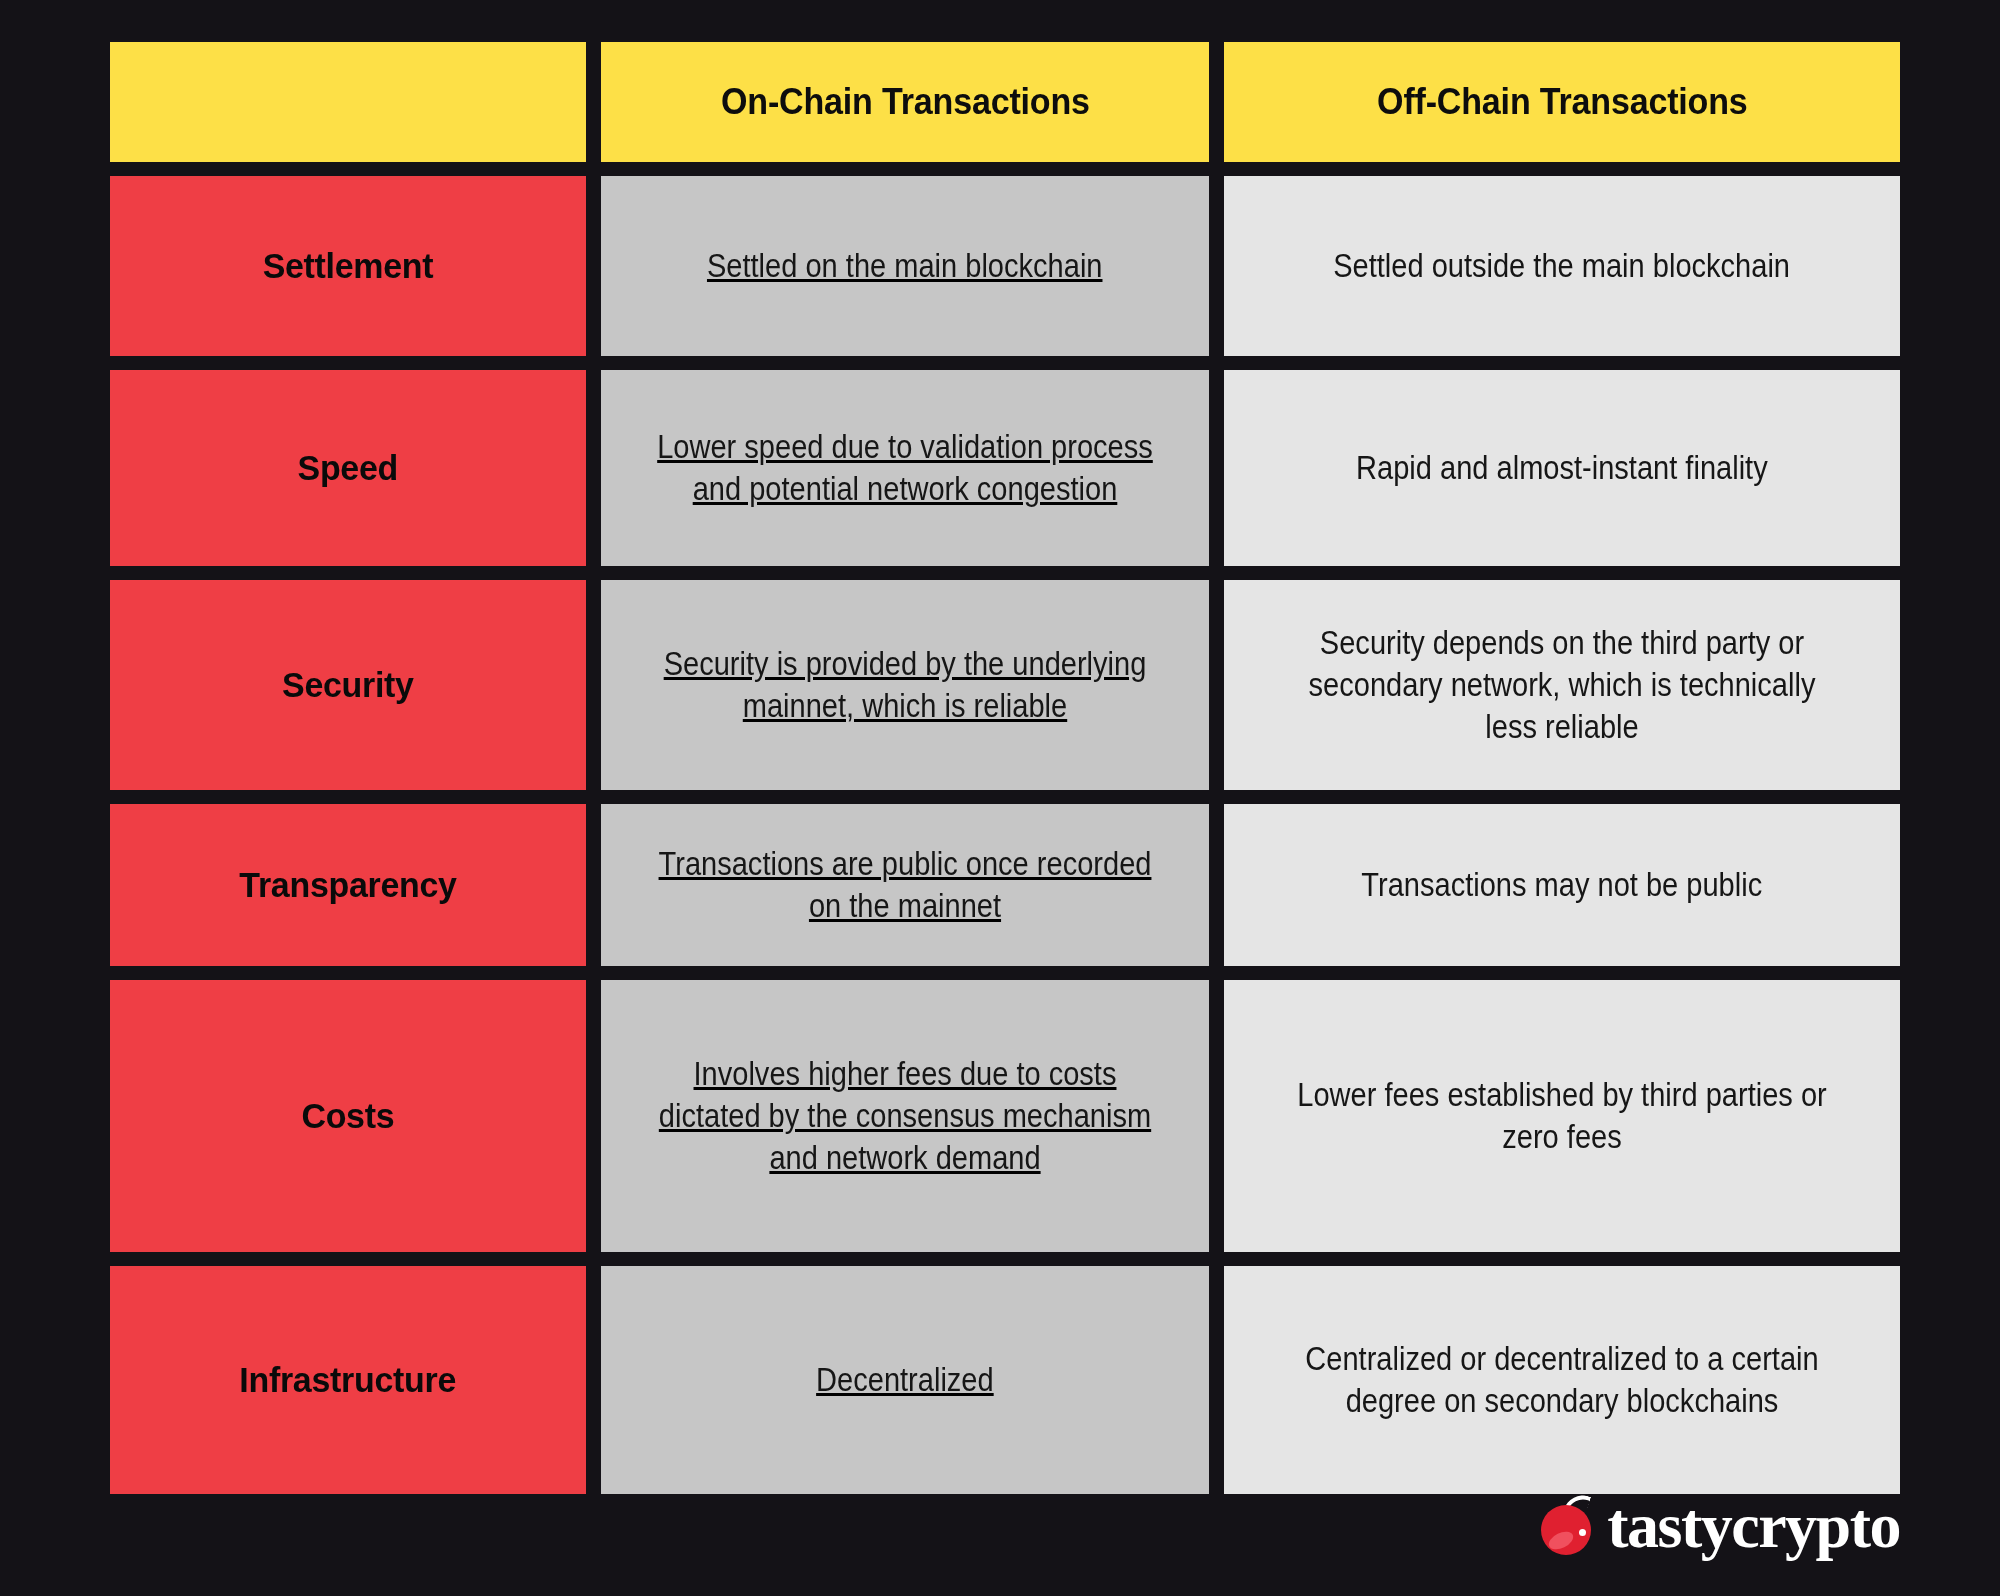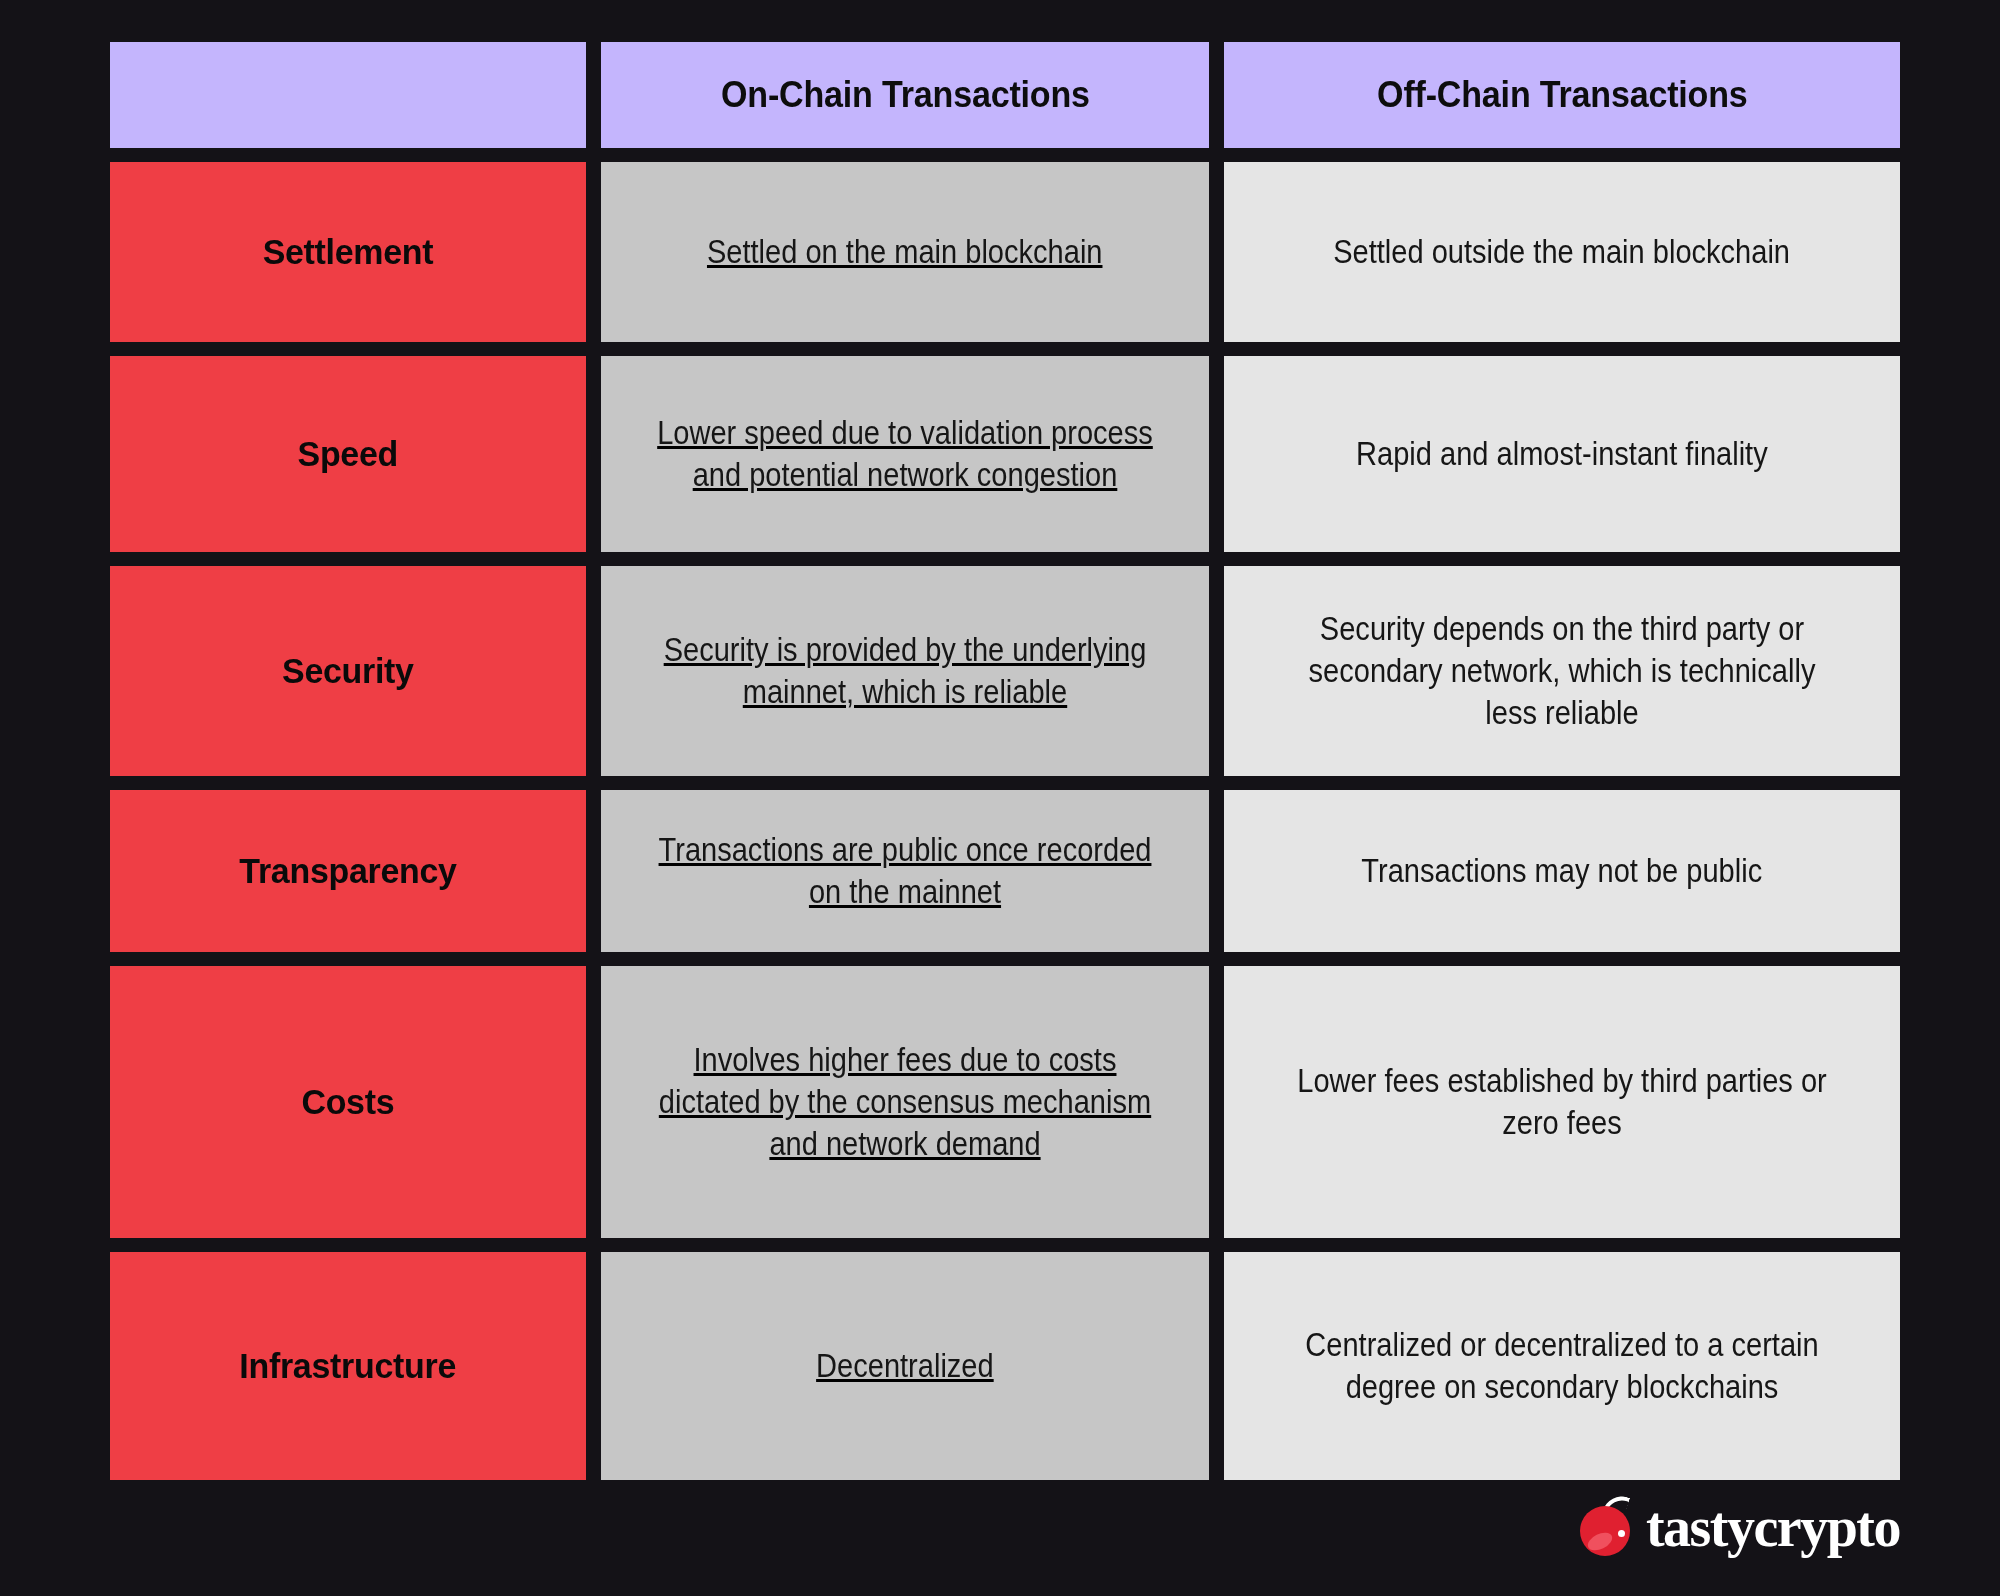--- a/index.html
+++ b/index.html
@@ -38,21 +38,21 @@
     padding:10px 22px;
   }
 
   
   .col-label { width:476px; flex:0 0 476px; }
   .col-on    { width:608px; flex:0 0 608px; }
   .col-off   { width:676px; flex:0 0 676px; }
 
   
   .row-header { }
-  .row-header .cell { background:#c4b5fd; height:106px; }
+  .row-header .cell { background:#fde047; height:120px; }
   .hdr-text {
     color:#0D0D0D;
     font-weight:bold;
     font-size:37px;
     letter-spacing:-0.2px;
     font-family:"Liberation Sans", sans-serif;
     transform:scaleX(0.92);
     white-space:nowrap;
   }
 
@@ -121,21 +121,21 @@
     width:22px; height:30px;
     border-top:4px solid #FFFFFF;
     border-left:4px solid #FFFFFF;
     border-top-left-radius:20px;
     transform:rotate(18deg);
   }
   .logo-text {
     color:#FFFFFF;
     font-family:"Liberation Serif", serif;
     font-weight:bold;
-    font-size:56px;
+    font-size:64px;
     letter-spacing:-1.5px;
     line-height:1;
     text-align:right;
   }
 </style>
 </head>
 <body>
 
 <div class="page">
 

